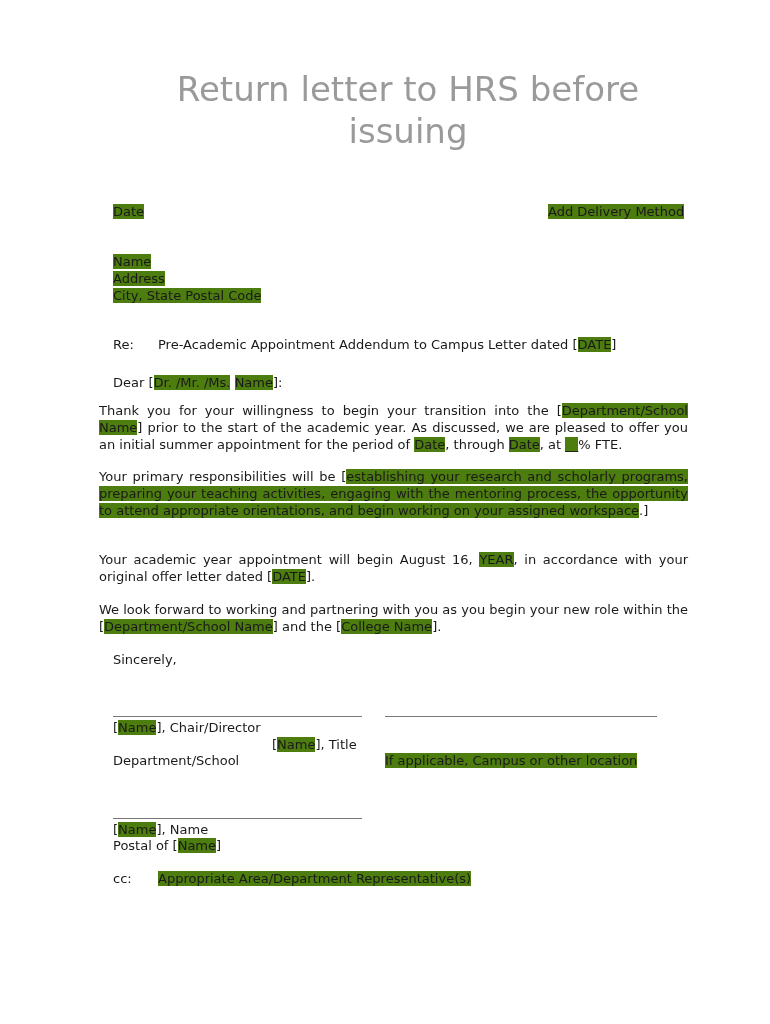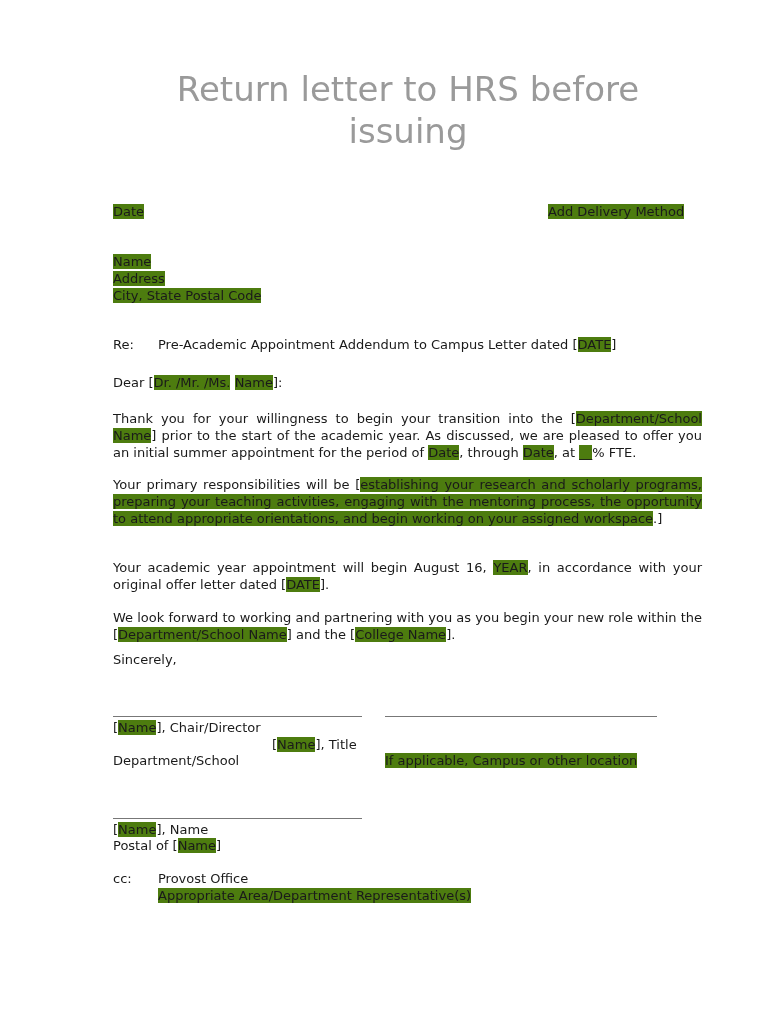--- a/index.html
+++ b/index.html
@@ -3,21 +3,21 @@
   <meta charset="utf-8">
   <style>
     html, body { margin: 0; padding: 0; background: #ffffff; }
     body { width: 770px; height: 1024px; position: relative; overflow: hidden;
       font-family: "DejaVu Sans", sans-serif; color: #1a1a1a; font-size: 13px; }
     .hl { background: #4d7c0f; }
     .title { position: absolute; left: 0; width: 816px; top: 52px; text-align: center;
       font-size: 34px; line-height: 42px; color: #9a9a9a; }
     .title-inner { width: 520px; margin: 16px auto; }
     .abs { position: absolute; line-height: 17px; white-space: nowrap; }
-    .para { position: absolute; left: 113px; width: 589px; line-height: 17px; margin-top: 8px; }
+    .para { position: absolute; left: 99px; width: 589px; line-height: 17px; }
     .justify { text-align: justify; text-align-last: left; }
     .rule { position: absolute; height: 0; border-top: 1.5px solid #777; }
   </style>
 </head>
 <body>
 
 <div class="title">
   <div class="title-inner">Return letter to HRS before issuing</div>
 </div>
 
@@ -78,15 +78,14 @@
 <div class="rule" style="left:113px; width:249px; top:818px;"></div>
 <div class="abs" style="left:113px; top:821px;">
   <span>[</span><span class="hl">Name</span><span>], Name</span>
 </div>
 <div class="abs" style="left:113px; top:837px;">
   <span>Postal of [</span><span class="hl">Name</span><span>]</span>
 </div>
 
 <div class="abs" style="left:113px; top:870px;">cc:</div>
 <div class="abs" style="left:158px; top:870px;">
-  <div>Provost Office</div>
   <div><span class="hl">Appropriate Area/Department Representative(s)</span></div>
 </div>
 
 </body></html>

